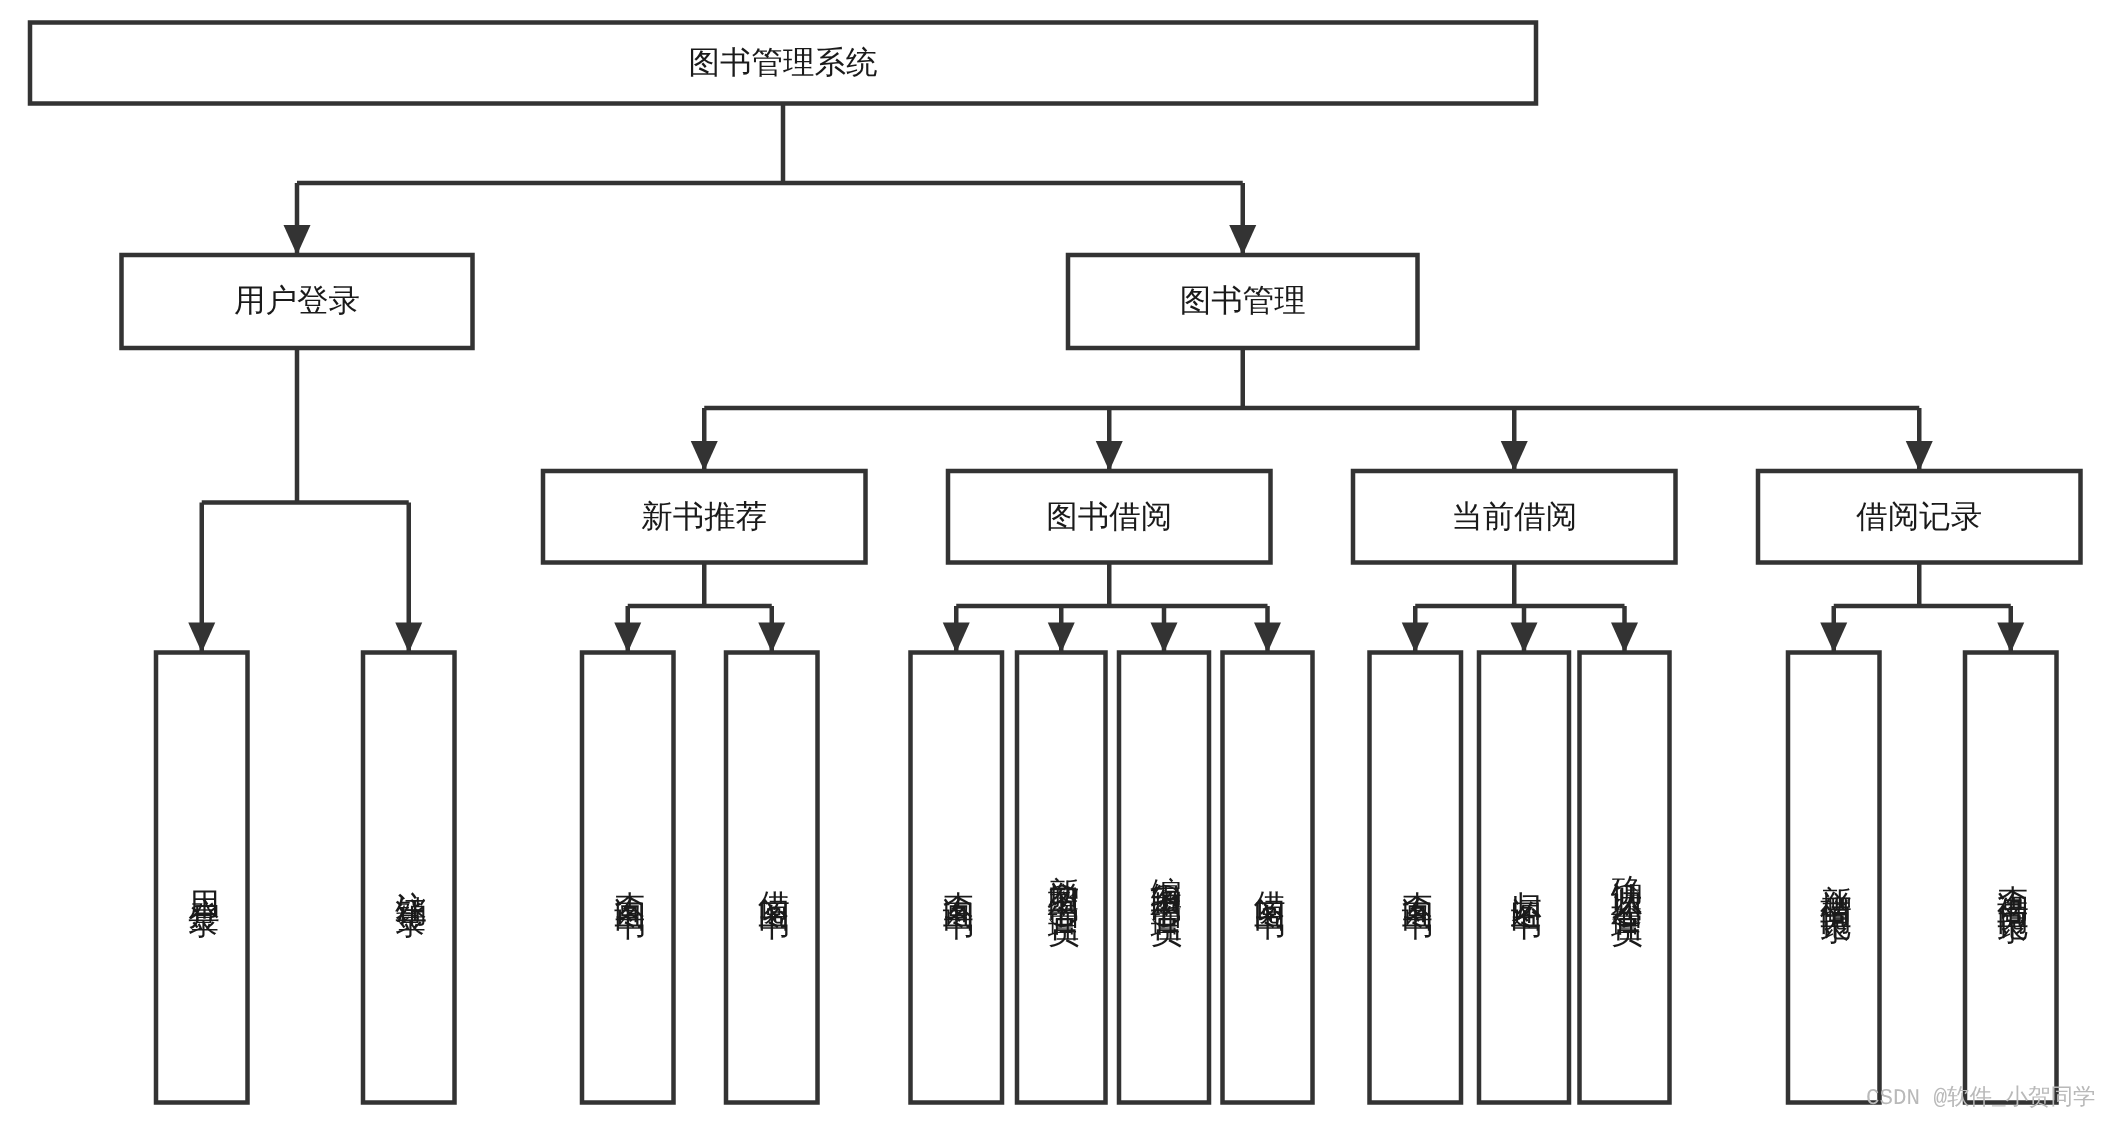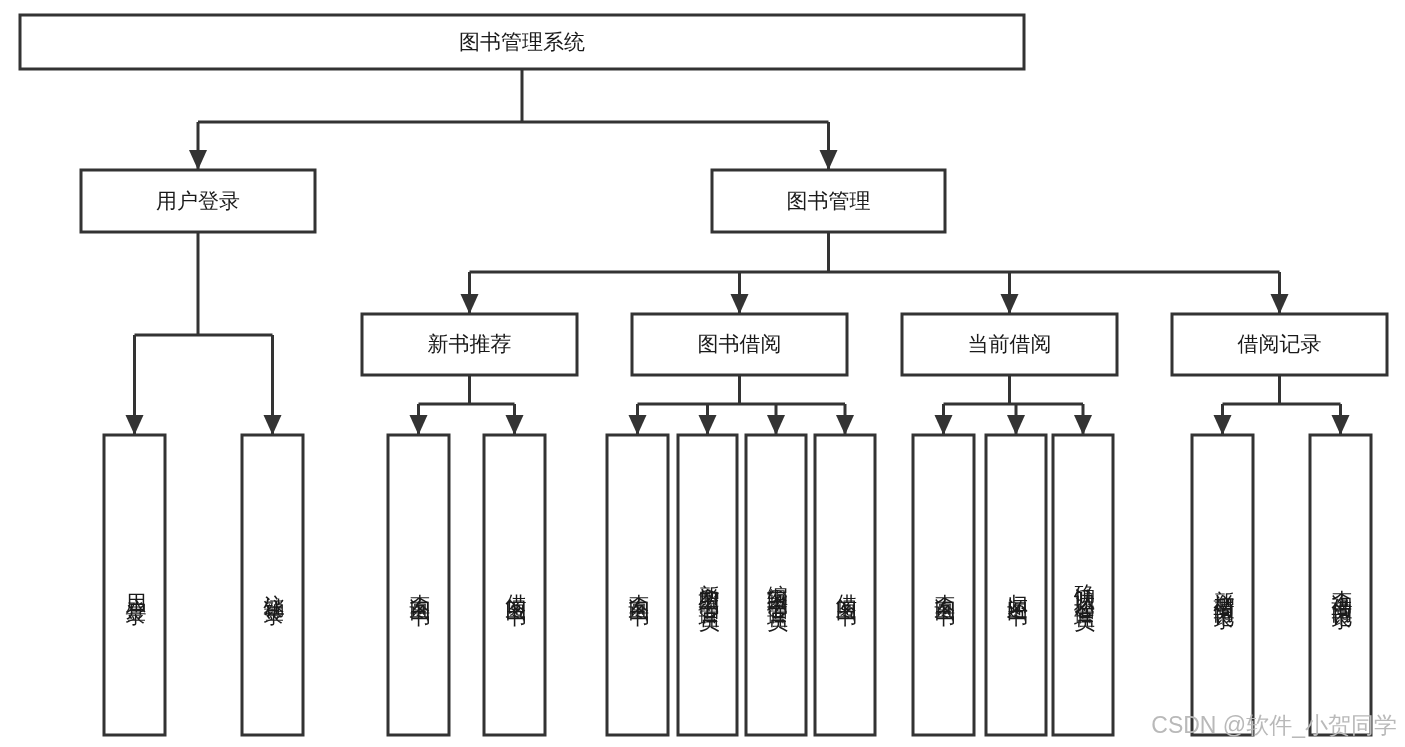--- a/index.html
+++ b/index.html
@@ -54,22 +54,22 @@
     fill: #1a1a1a;
     text-anchor: middle;
     dominant-baseline: middle;
     writing-mode: vertical-rl;
     letter-spacing: 4px;
   }
   .watermark {
     position: absolute;
     right: 8px;
     bottom: 6px;
-    font-family: Liberation Sans, sans-serif;
-    font-size: 23px;
+    font-family: Liberation Mono, monospace;
+    font-size: 15px;
     color: #b9b9b9;
     white-space: nowrap;
     user-select: none;
   }
 </style>
 </head>
 <body>
 
 <div id="diagram-root">
   <svg class="flow" id="flow-svg" viewBox="0 0 1405 747" xmlns="http://www.w3.org/2000/svg">

